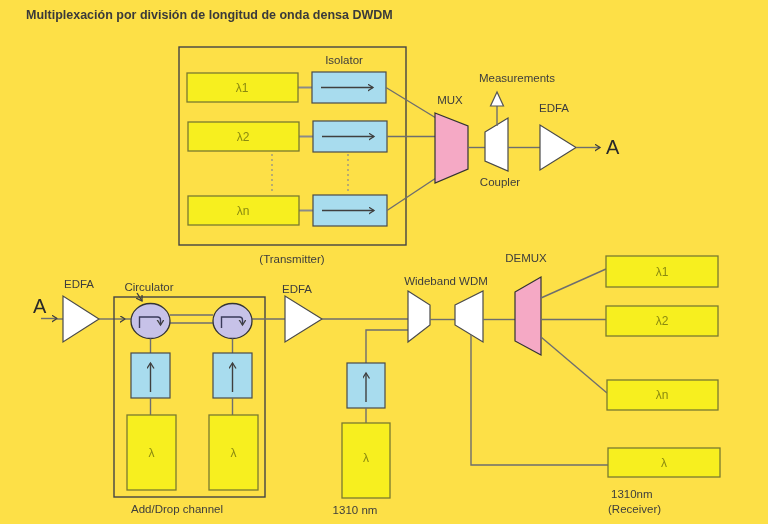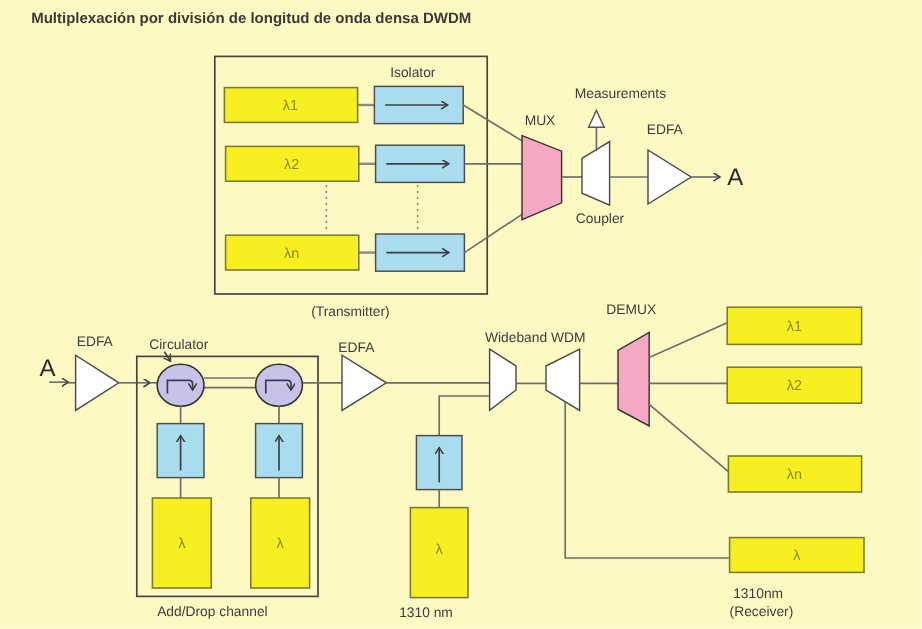--- a/index.html
+++ b/index.html
@@ -1,16 +1,16 @@
 <!DOCTYPE html>
 <html><head>
 <meta charset="utf-8">
 <style>
   html,body { margin:0; padding:0; background:#ffffff; }
-  .stage { width:768px; height:524px; position:relative; background:#fef9c3; }
+  .stage { width:768px; height:524px; position:relative; background:#fde047; }
   svg { display:block; }
   text { font-family:"Liberation Sans","DejaVu Sans",sans-serif; }
   .title { font-size:12.5px; font-weight:bold; fill:#3a3a3a; }
   .lbl   { font-size:11.5px; fill:#3d3d3d; }
   .big   { font-size:20px; fill:#2a2a2a; }
   .lam   { font-size:12px; }
   .ln    { stroke:#6e6e6e; stroke-width:1.4; fill:none; }
   .thick { stroke:#8a8a8a; stroke-width:2; fill:none; }
   .dots  { stroke:#8a8a8a; stroke-width:1.2; stroke-dasharray:2,3; fill:none; }
   .wbox  { fill:#ffffff; stroke:#4a4a4a; stroke-width:1.2; }

